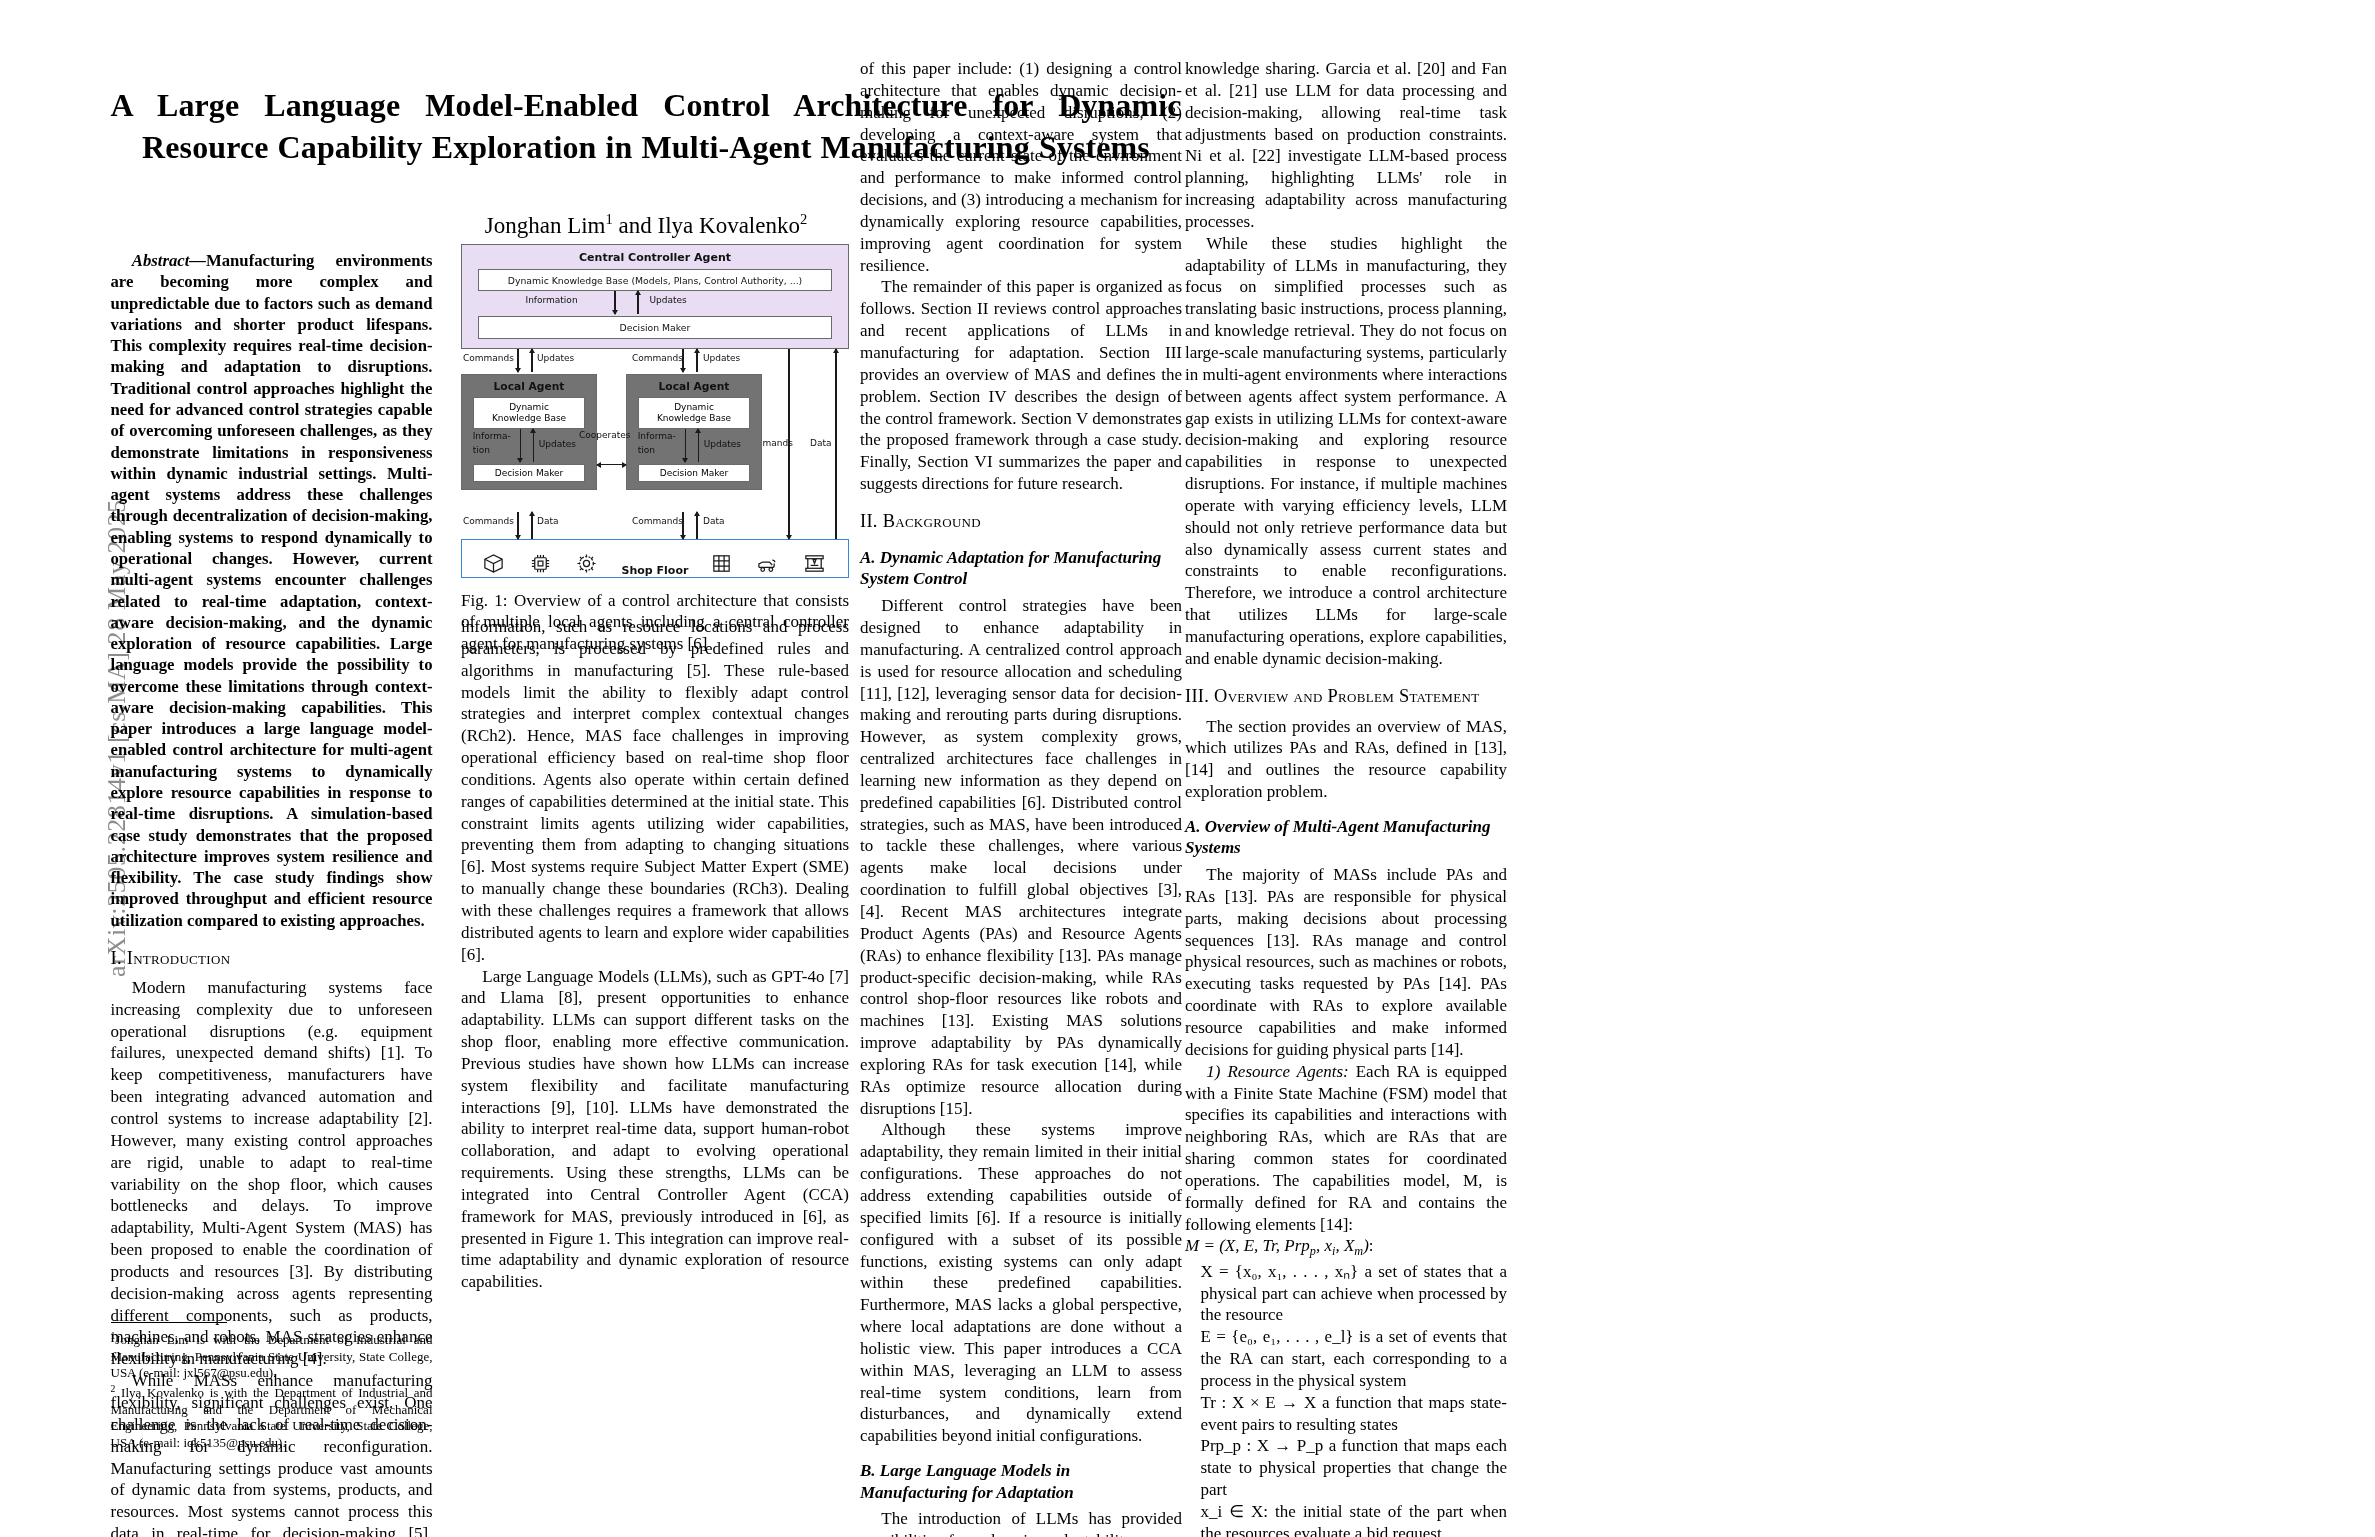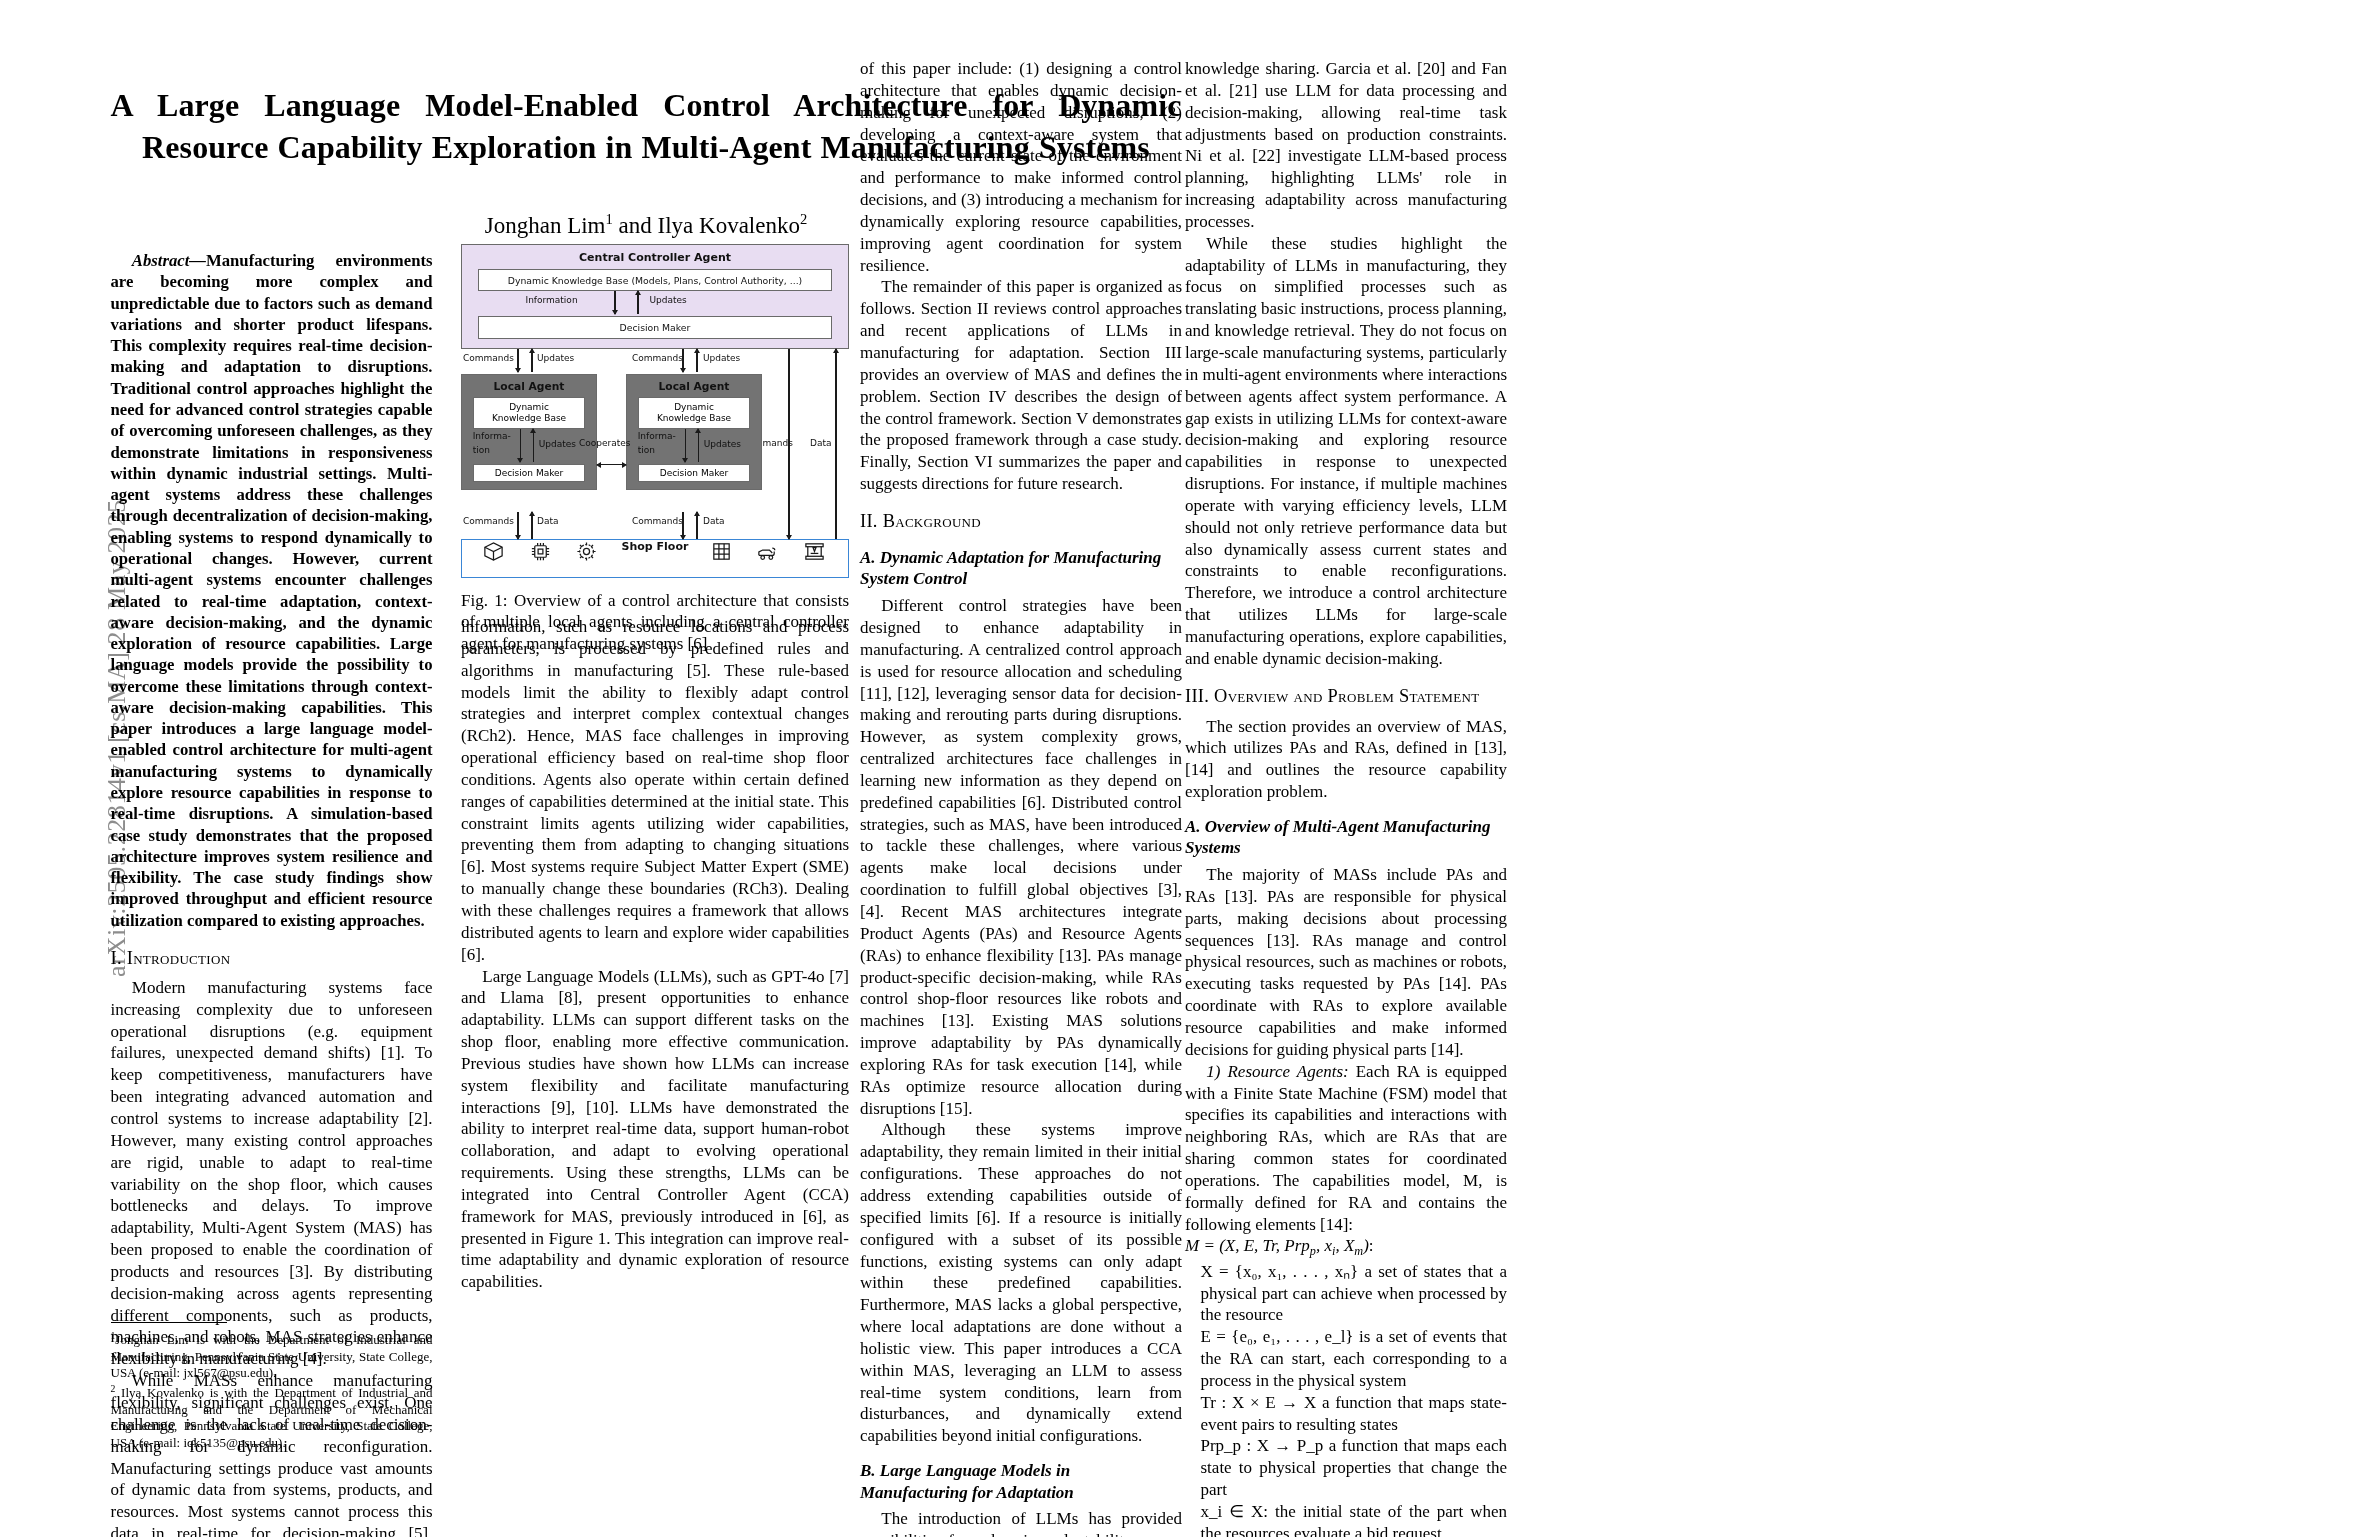--- a/index.html
+++ b/index.html
@@ -255,21 +255,21 @@
     margin: 0 3.9px;
   }
 
   
   .shopfloor {
     margin-top: 0px;
     border: 1.6px solid #3a86d6;
     background: #ffffff;
     height: 39px;
     display: flex;
-    align-items: flex-start;
+    align-items: flex-end;
     justify-content: space-around;
     padding: 0 9.7px;
   }
   .shopfloor .sf-label {
     font-weight: bold;
     font-size: 11px;
     color: #111;
     font-family: "DejaVu Sans", "Liberation Sans", sans-serif;
   }
   .sf-icon { width: 25px; height: 25px; }
@@ -400,21 +400,21 @@
           <div class="inner-arrows">
             <span class="lbl-sm" style="left:0px; top:1.9px;">Informa-</span>
             <span class="lbl-sm" style="left:0px; top:15.5px;">tion</span>
             <span class="vline down" style="left:47px; top:0px; height:33px;"></span>
             <span class="vline up" style="left:60px; top:0px; height:33px;"></span>
             <span class="lbl-sm" style="left:66px; top:9.7px;">Updates</span>
           </div>
           <div class="dm">Decision Maker</div>
         </div>
 
-        <span class="lbl-sm" style="left:118px; top:89px;">Cooperates</span>
+        <span class="lbl-sm" style="left:118px; top:81px;">Cooperates</span>
         <span class="hline arrow-h-right arrow-h-left" style="left:136px; top:115px; width:29px;"></span>
 
         <span class="lbl-sm" style="left:1.9px; top:167px;">Commands</span>
         <span class="vline down" style="left:56px; top:163px; height:27px;"></span>
         <span class="vline up" style="left:70px; top:163px; height:27px;"></span>
         <span class="lbl-sm" style="left:76px; top:167px;">Data</span>
 
         <span class="lbl-sm" style="left:171px; top:167px;">Commands</span>
         <span class="vline down" style="left:221px; top:163px; height:27px;"></span>
         <span class="vline up" style="left:235px; top:163px; height:27px;"></span>

